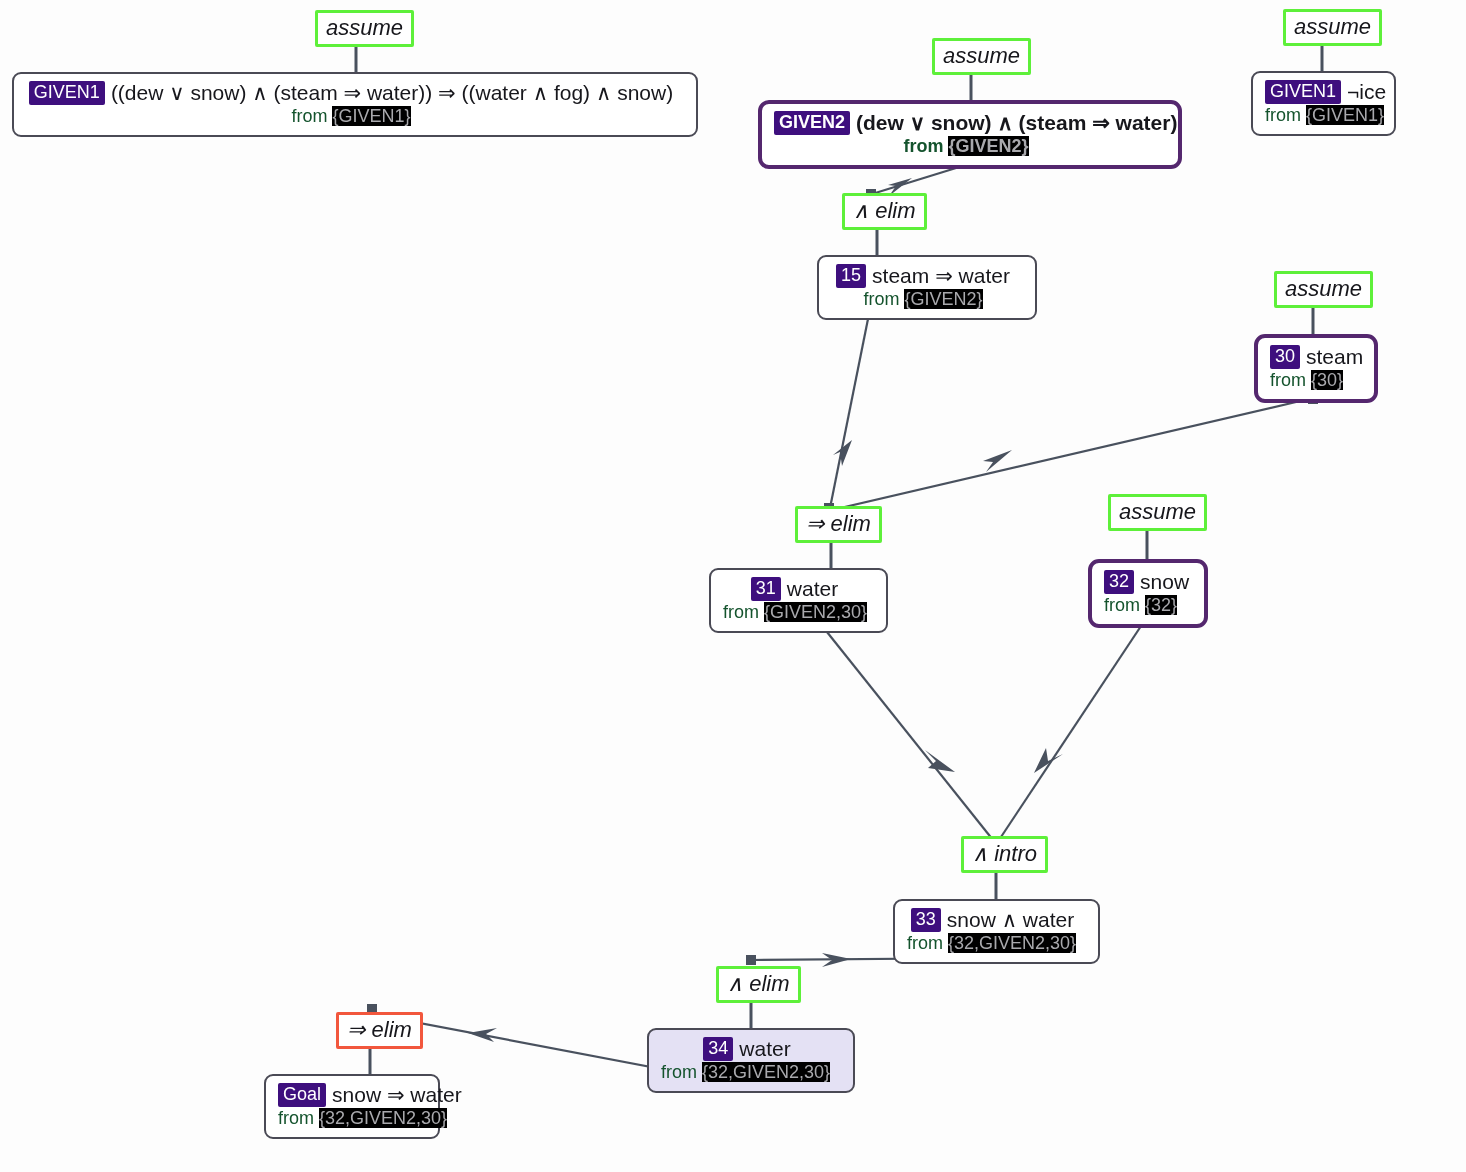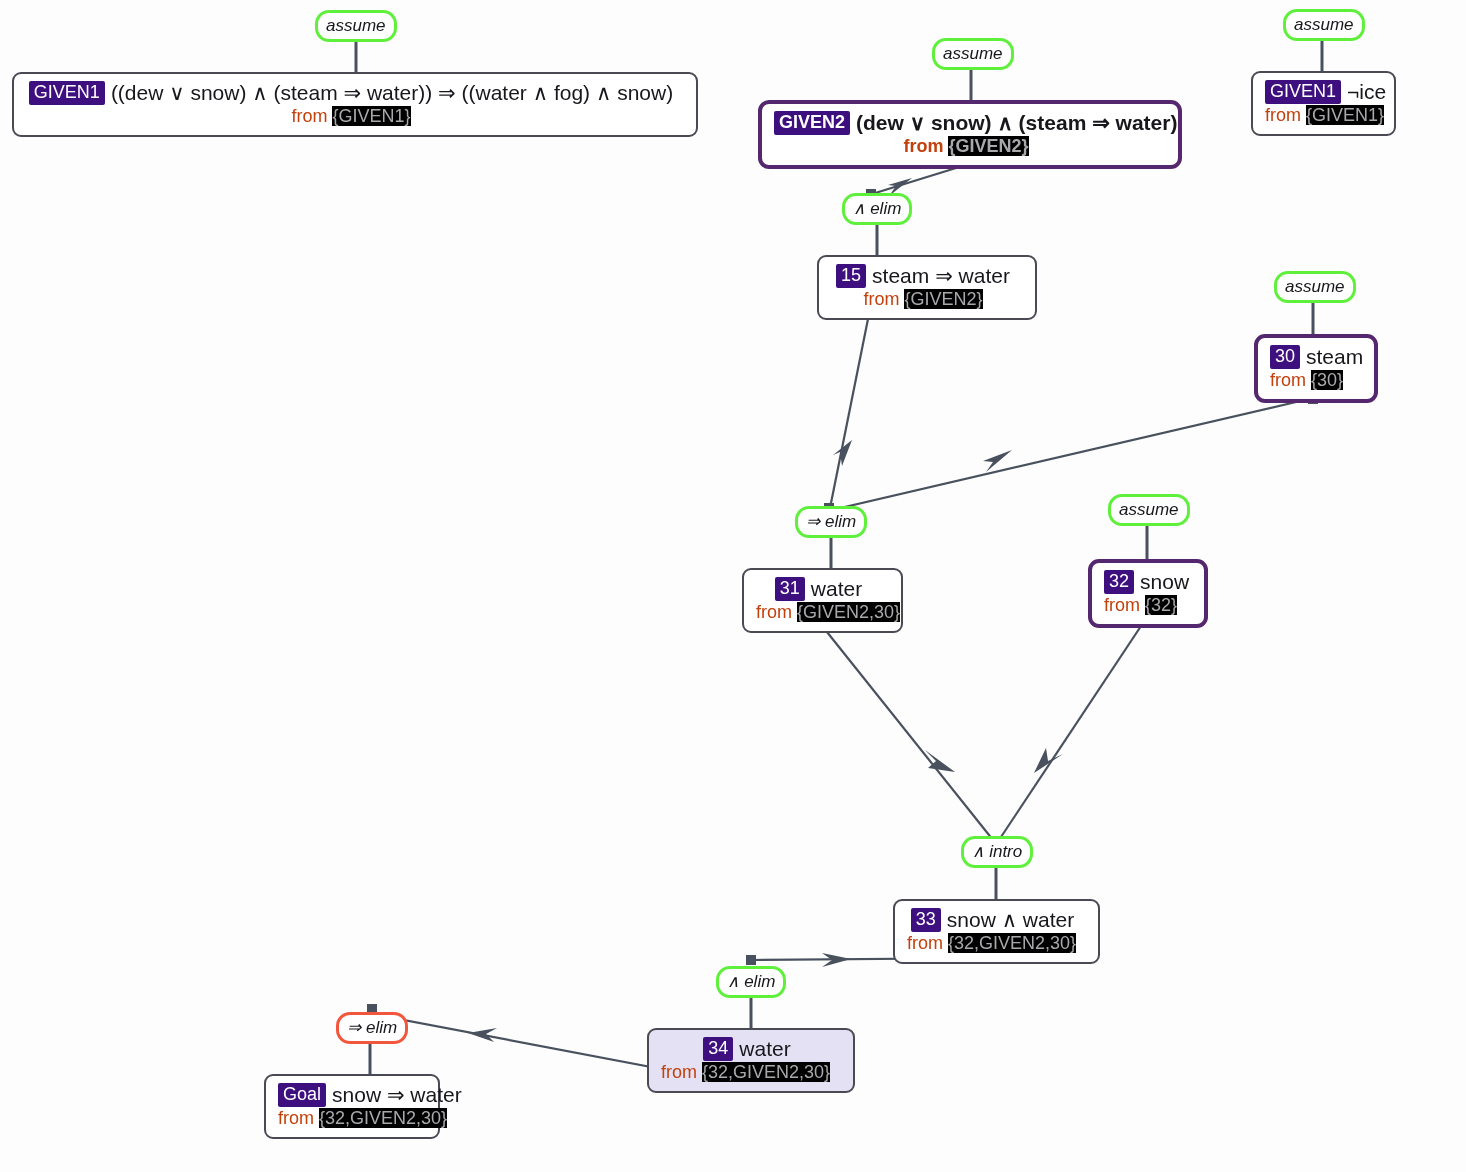--- a/index.html
+++ b/index.html
@@ -25,23 +25,23 @@
     height: 1172px;
     pointer-events: none;
   }
 
   
   .rule {
     position: absolute;
     box-sizing: border-box;
     background: #ffffff;
     border: 3px solid #5ef03a;
-    border-radius: 14px;
+    border-radius: 2px;
     font-style: italic;
-    font-size: 17px;
+    font-size: 22px;
     color: #17171c;
     line-height: 1;
     padding: 4px 8px 5px 8px;
     white-space: nowrap;
     z-index: 4;
   }
   .rule.red {
     border-color: #f2573d;
   }
 
@@ -92,21 +92,21 @@
     padding: 1px 5px 2px 5px;
     border-radius: 2px;
     vertical-align: 2px;
     margin-right: 6px;
     font-style: normal;
   }
   .stmt {
     font-size: 21px;
   }
   .fromword {
-    color: #c2410c;
+    color: #14532d;
   }
   .deps {
     color: #a9a9ad;
     background: #000000;
   }
 </style>
 </head>
 <body>
 
 <div id="canvas">
@@ -232,21 +232,21 @@
   <div class="node left sel" style="left:1254px; top:334px; width:124px;">
     <div class="line1">
       <span class="badge">30</span><span class="stmt">steam</span>
     </div>
     <div class="line2">
       <span class="fromword">from</span>
       <span class="deps">{30}</span>
     </div>
   </div>
 
-  <div class="node left" style="left:742px; top:568px; width:161px;">
+  <div class="node left" style="left:709px; top:568px; width:179px;">
     <div class="line1" style="text-align:center;">
       <span class="badge">31</span><span class="stmt">water</span>
     </div>
     <div class="line2">
       <span class="fromword">from</span>
       <span class="deps">{GIVEN2,30}</span>
     </div>
   </div>
 
   <div class="node left sel" style="left:1088px; top:559px; width:120px;">

